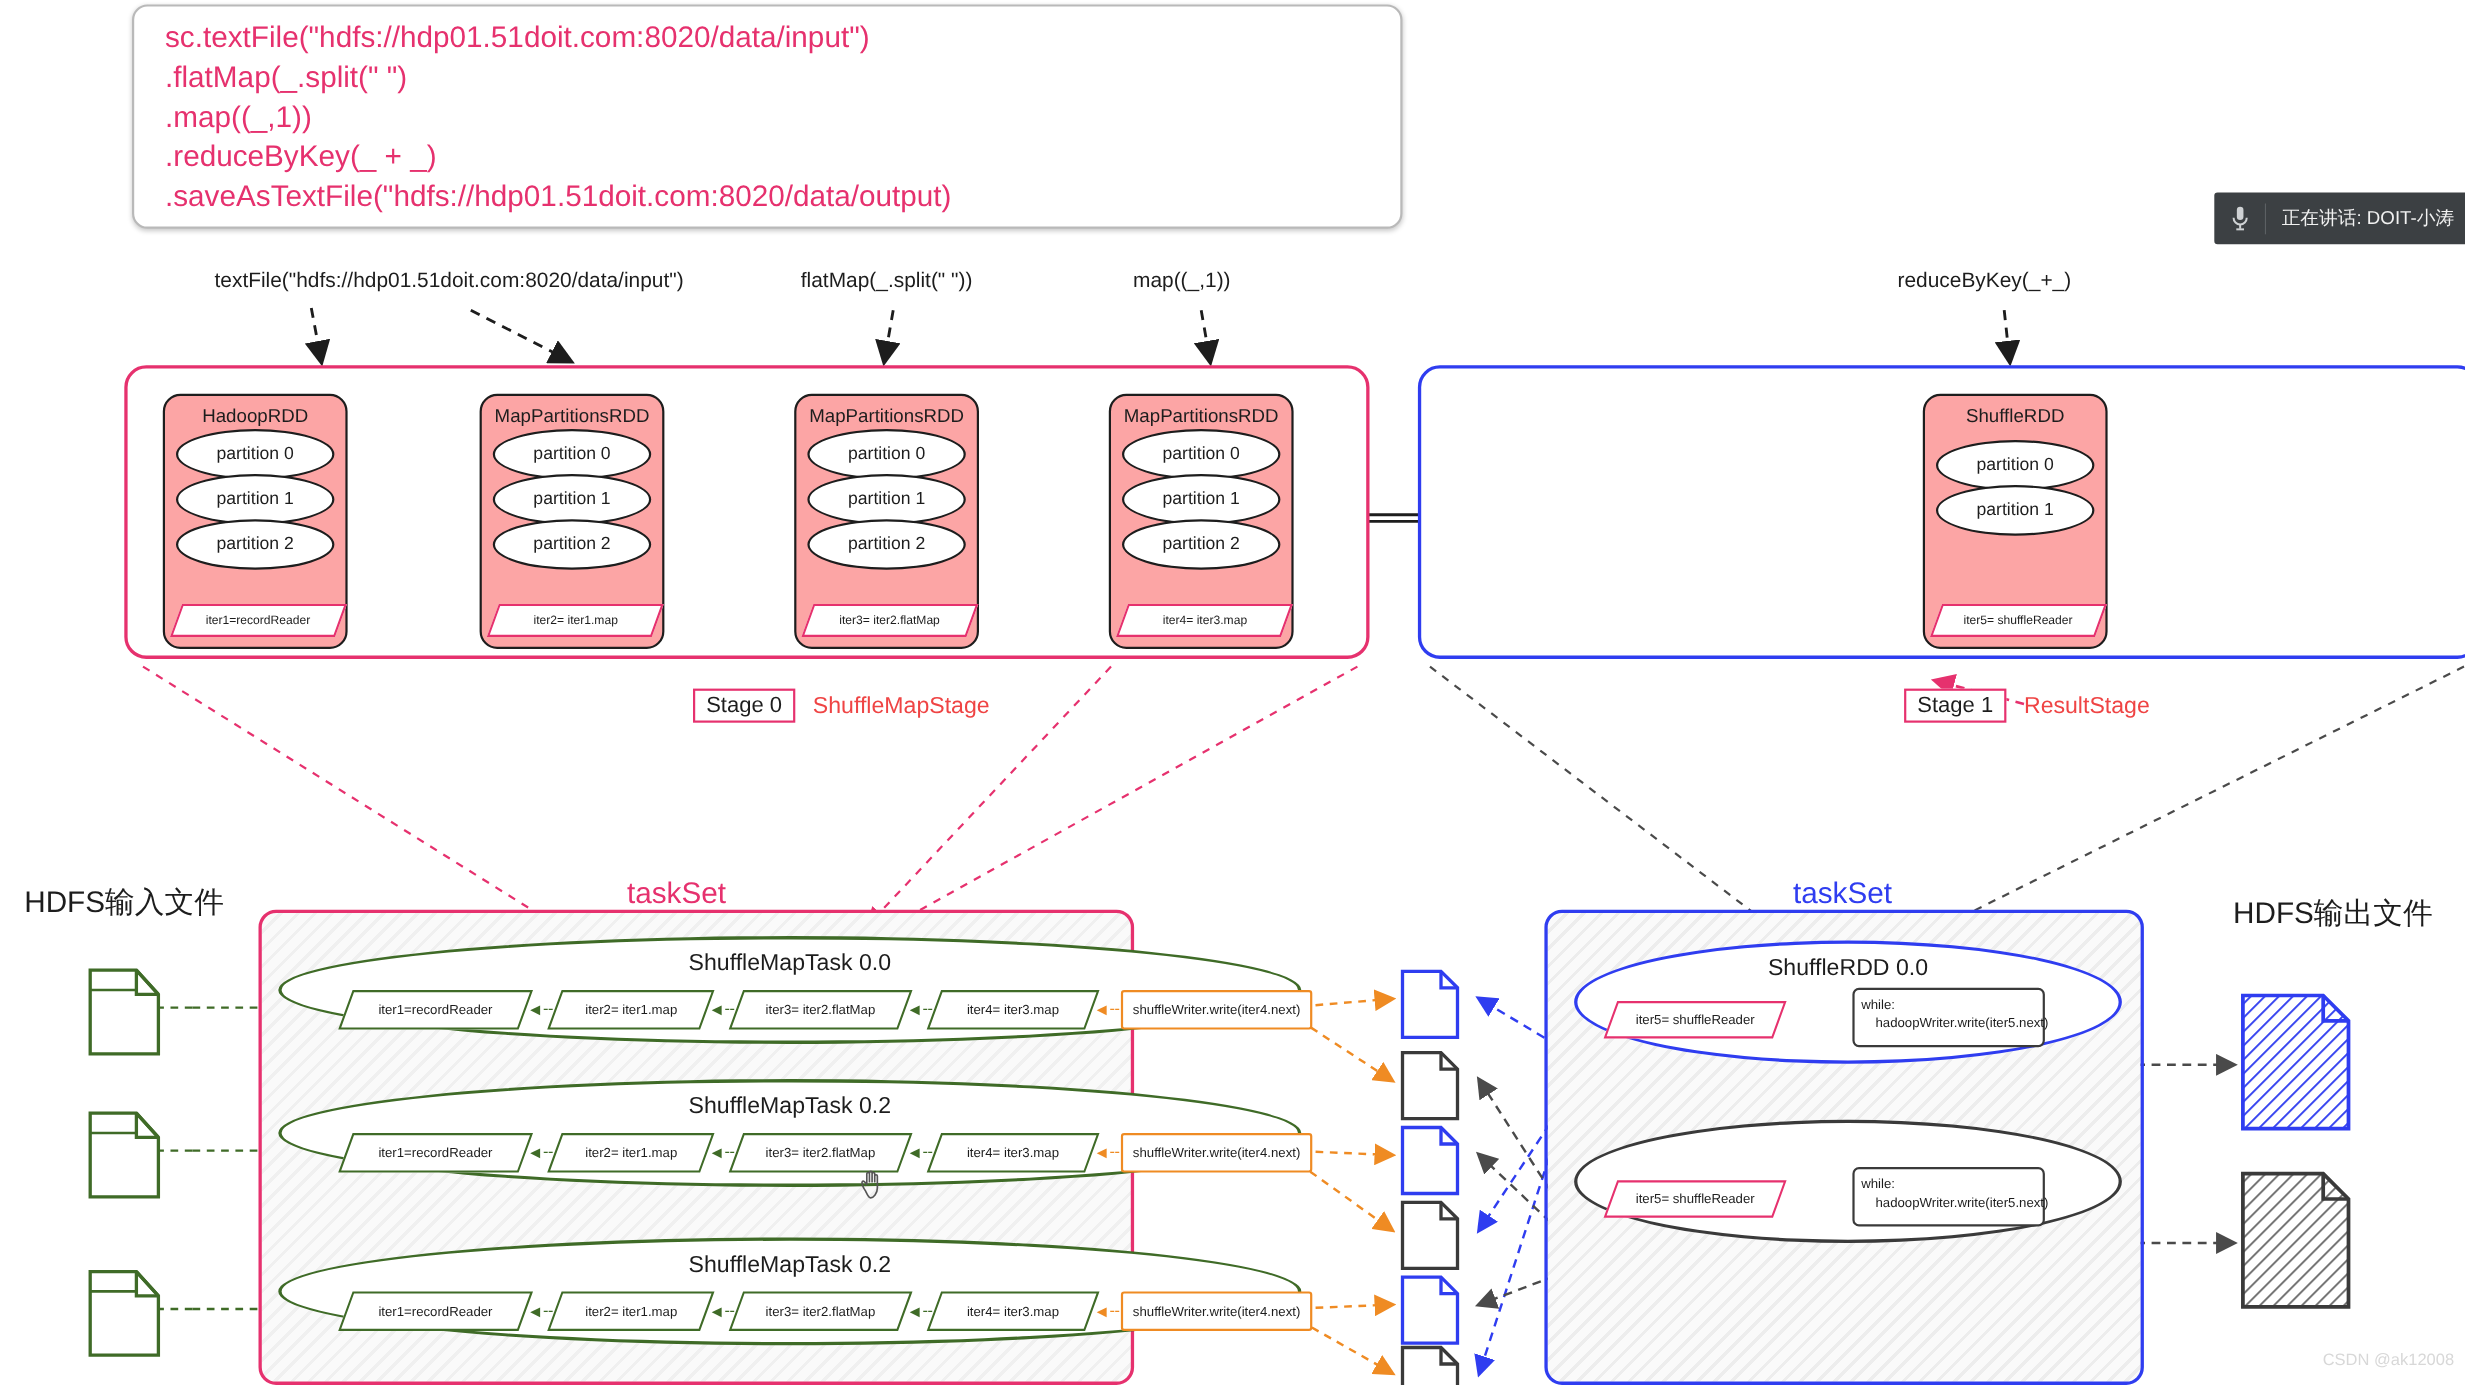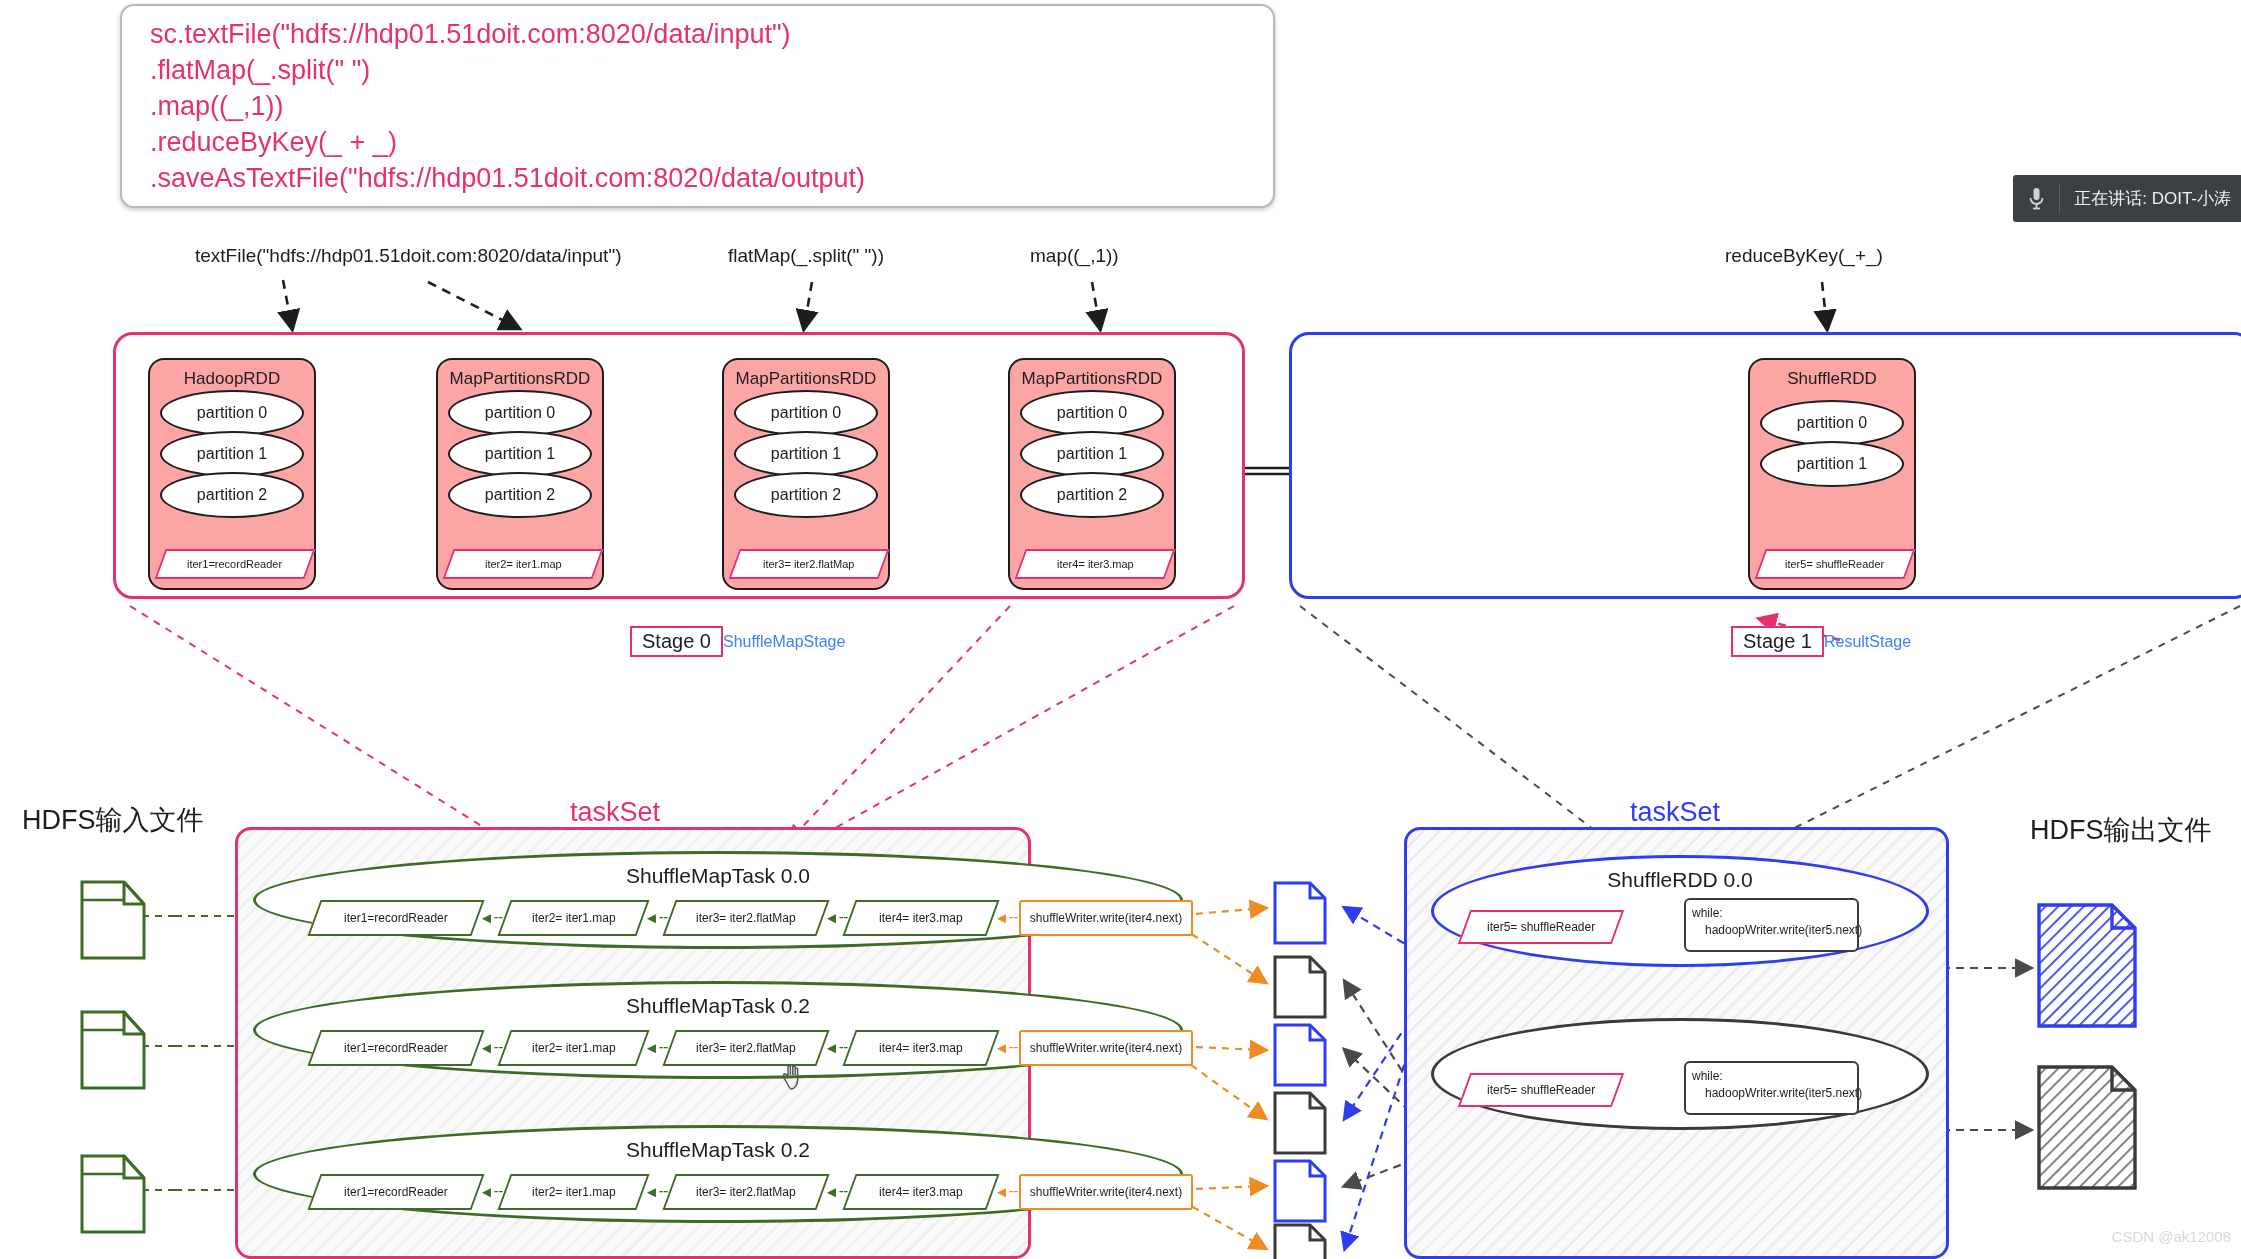--- a/index.html
+++ b/index.html
@@ -33,23 +33,23 @@
   .rdd .parts{margin-top:6px;}
   .part{width:140px;height:42px;margin:-5px auto 0 auto;border:2.5px solid #1d1d1d;
         border-radius:50%;display:flex;align-items:center;justify-content:center;
         font-size:16px;background:#fff;color:#1d1d1d;}
   .iter-par{position:absolute;left:10px;bottom:9px;width:146px;height:26px;
         border:2px solid #e6316e;display:flex;align-items:center;justify-content:center;
         font-size:11px;color:#1d1d1d;background:#fff;
         transform:skewX(-20deg);}
   .iter-par span{display:block;transform:skewX(20deg);white-space:nowrap;}
   
-  .stage-chip{position:absolute;display:flex;align-items:center;gap:0;}
+  .stage-chip{position:absolute;display:flex;align-items:center;gap:16px;}
   .chip{border:2.5px solid #e6316e;padding:2px 10px;font-size:20px;color:#1d1d1d;background:#fff;}
-  .chip-name{font-size:16px;color:#3b82f6;}
+  .chip-name{font-size:21px;color:#ef4444;}
   
   #taskset0{left:235px;top:827px;width:796px;height:432px;border:3px solid #e6316e;
      border-radius:16px;box-sizing:border-box;
      background:repeating-linear-gradient(135deg,#f0f0f0 0 3px,#fafafa 3px 11px);}
   #taskset1{left:1404px;top:827px;width:545px;height:432px;border:3px solid #2f3df0;
      border-radius:16px;box-sizing:border-box;
      background:repeating-linear-gradient(135deg,#ededed 0 3px,#fafafa 3px 11px);}
   
   .task-ellipse{position:absolute;border-radius:50%;background:#fff;box-sizing:border-box;}
   .smt{width:930px;height:98px;border:3px solid #3f6b27;left:15px;}

